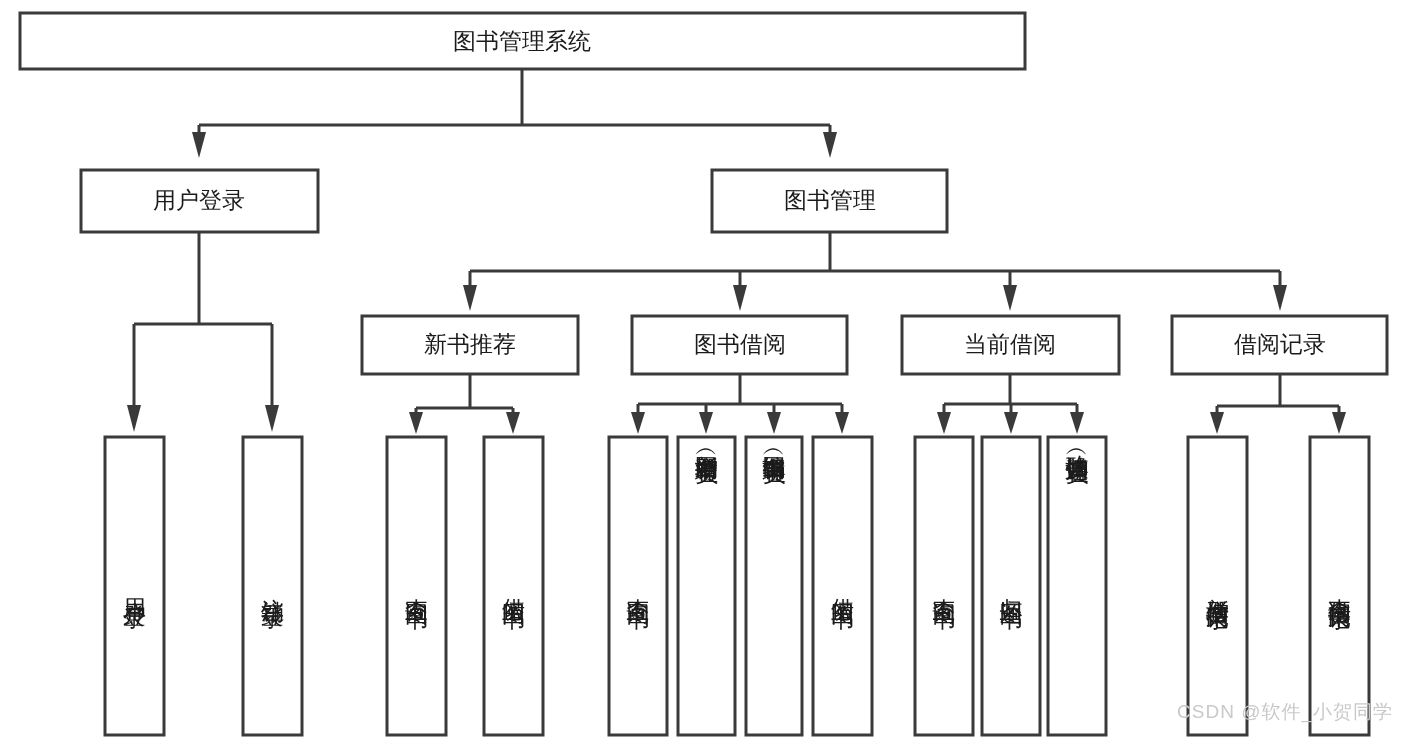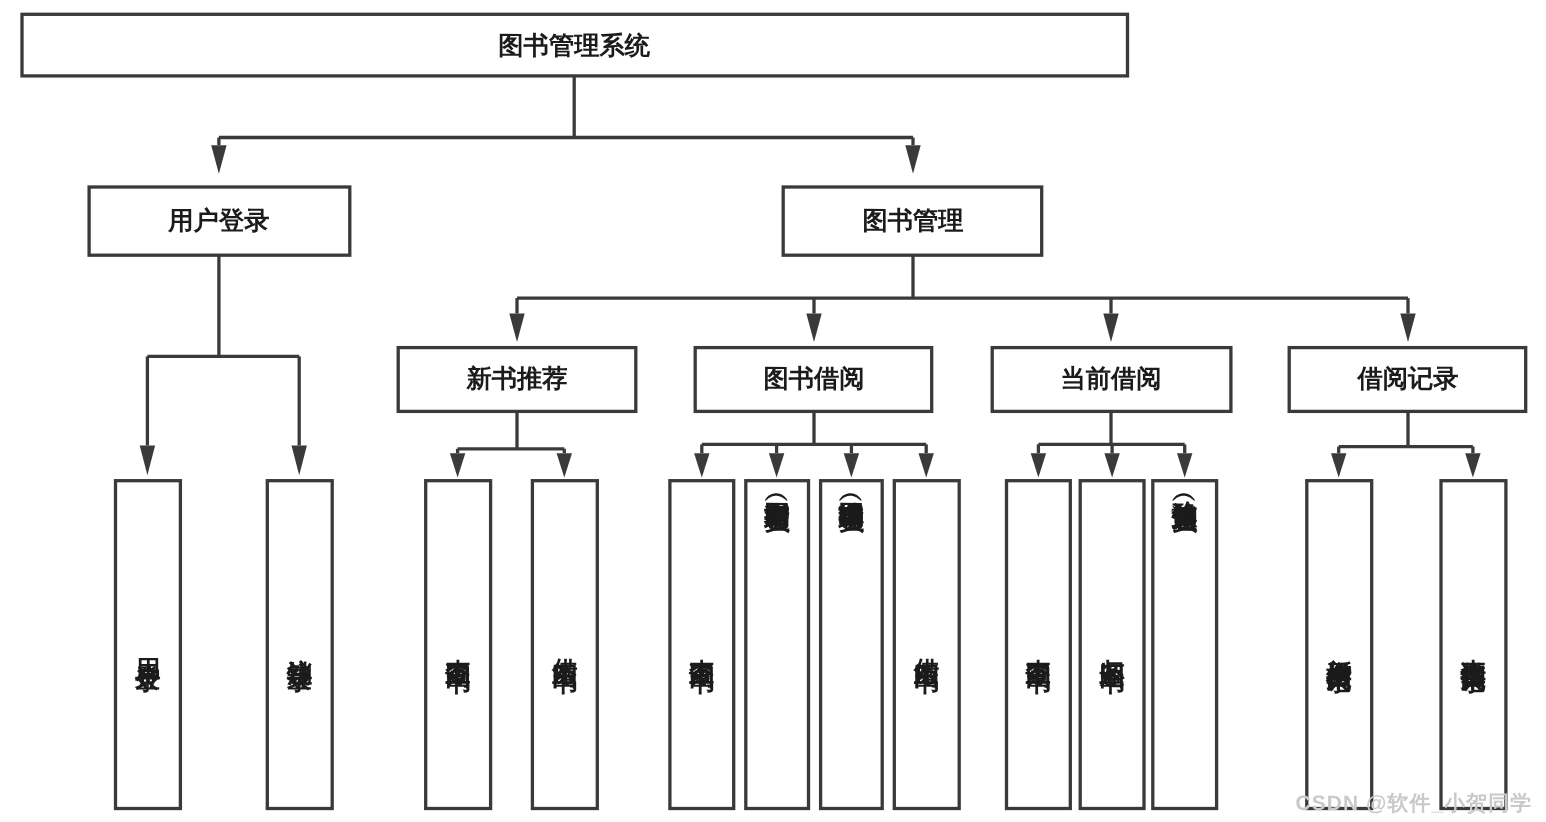--- a/index.html
+++ b/index.html
@@ -10,21 +10,20 @@
   }
   body {
     font-family: "Liberation Sans", "DejaVu Sans", sans-serif;
   }
   #diagram-root {
     position: relative;
     width: 1405px;
     height: 747px;
     background: #ffffff;
     overflow: hidden;
-    font-weight: bold;
   }
   svg.diagram-canvas {
     position: absolute;
     left: 0;
     top: 0;
     width: 1405px;
     height: 747px;
   }
   .node-box {
     fill: #ffffff;
@@ -64,21 +63,21 @@
   .leaf-label-wrap {
     position: absolute;
     display: flex;
     align-items: center;
     justify-content: center;
     pointer-events: none;
   }
   .watermark {
     position: absolute;
     right: 12px;
-    bottom: 4px;
+    bottom: 22px;
     font-family: "Liberation Sans", "DejaVu Sans", sans-serif;
     font-size: 19px;
     color: #c9c9c9;
     letter-spacing: 1px;
     white-space: nowrap;
   }
 </style>
 </head>
 <body>
 

